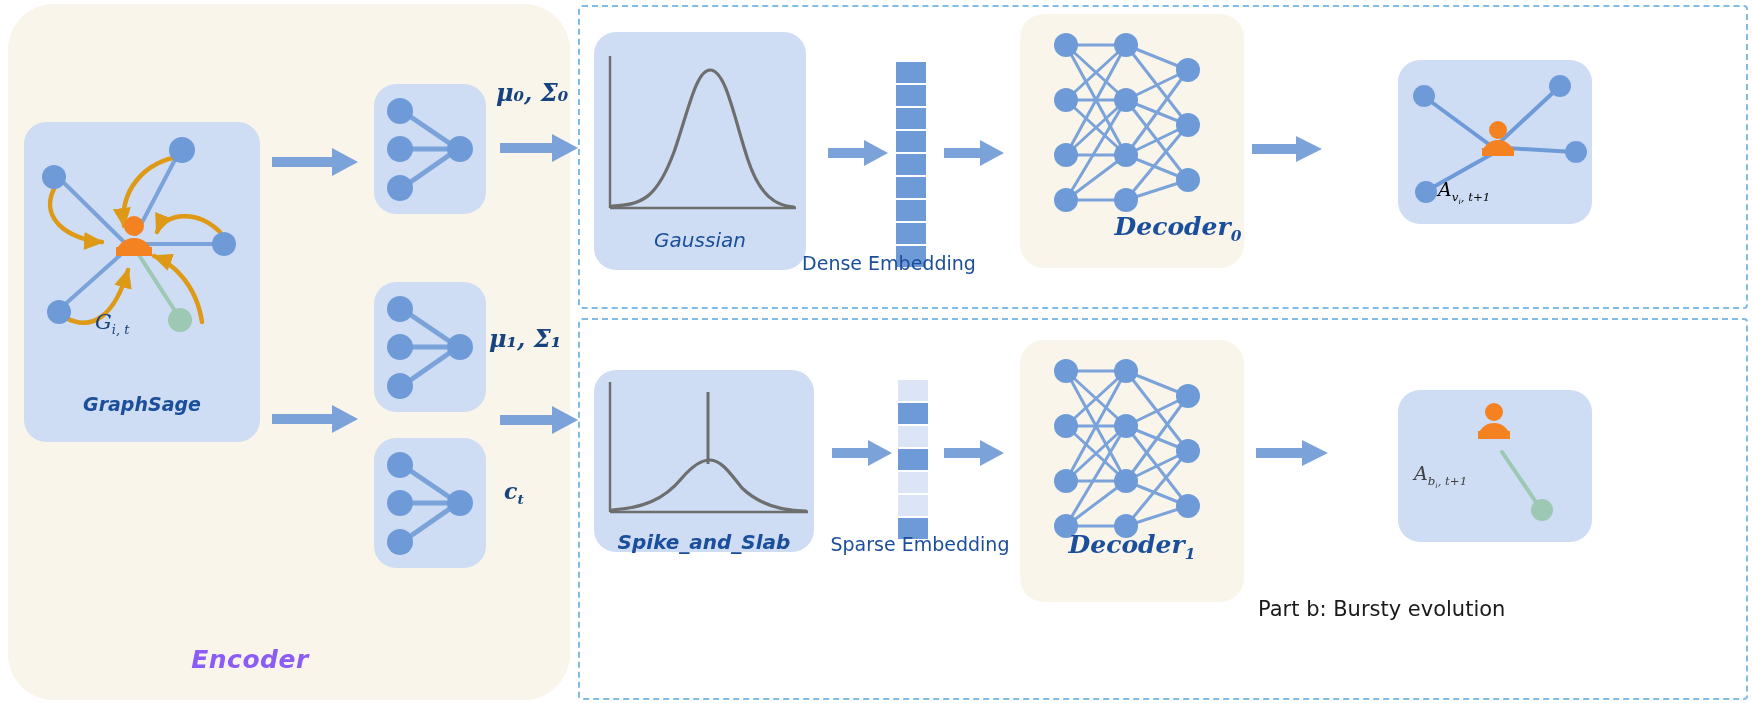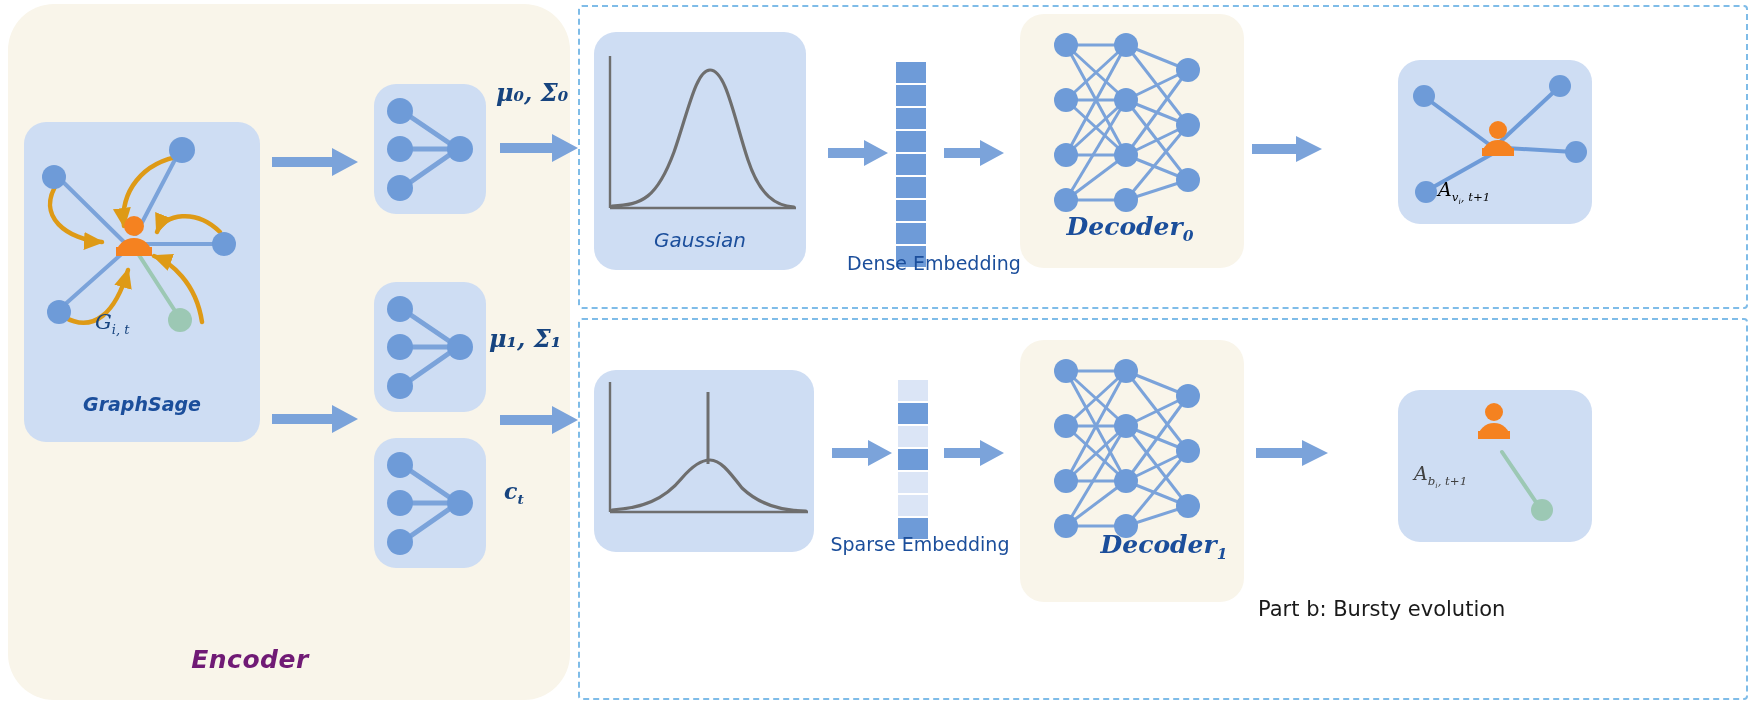--- a/index.html
+++ b/index.html
@@ -9,21 +9,21 @@
   .abs{position:absolute;}
 
   
   #encoder-panel{
     left:8px;top:4px;width:562px;height:696px;
     background:#F9F5EA;border-radius:46px;
   }
   #encoder-label{
     left:150px;top:645px;width:200px;text-align:center;
     font-family:"DejaVu Sans",sans-serif;font-weight:bold;font-style:italic;
-    font-size:25px;color:#701a75;letter-spacing:.5px;
+    font-size:25px;color:#8b5cf6;letter-spacing:.5px;
   }
 
   
   .bluebox{background:#CEDDF3;border-radius:22px;}
 
   #graphsage-box{left:24px;top:122px;width:236px;height:320px;}
   #graphsage-label{
     left:24px;top:393px;width:236px;text-align:center;
     font-weight:bold;font-style:italic;font-size:19px;color:#1B4E9B;
   }
@@ -48,32 +48,32 @@
 
   
   #gaussian-box{left:594px;top:32px;width:212px;height:238px;}
   #gaussian-label{left:594px;top:228px;width:212px;text-align:center;
      font-weight:normal;font-style:italic;font-size:20px;color:#1B4E9B;}
 
   #spike-box{left:594px;top:370px;width:220px;height:182px;}
   #spike-label{left:594px;top:530px;width:220px;text-align:center;
      font-weight:bold;font-style:italic;font-size:20px;color:#1B4E9B;}
 
-  #dense-label{left:842px;top:252px;width:184px;text-align:center;
+  #dense-label{left:797px;top:252px;width:184px;text-align:center;
      font-size:19px;color:#1B4E9B;}
   #sparse-label{left:824px;top:533px;width:192px;text-align:center;
      font-size:19px;color:#1B4E9B;}
 
   #dec0-box{left:1020px;top:14px;width:224px;height:254px;background:#F9F5EA;border-radius:24px;}
-  #dec0-label{left:1020px;top:212px;width:220px;text-align:center;
+  #dec0-label{left:1068px;top:212px;width:220px;text-align:center;
      font-family:"DejaVu Serif",serif;font-weight:bold;font-style:italic;font-size:25px;color:#1B4E9B;}
 
   #dec1-box{left:1020px;top:340px;width:224px;height:262px;background:#F9F5EA;border-radius:24px;}
   #dec1-label{left:1020px;top:530px;width:224px;text-align:center;
-     font-family:"DejaVu Serif",serif;font-weight:bold;font-style:italic;font-size:25px;color:#1B4E9B;padding-left:32px;}
+     font-family:"DejaVu Serif",serif;font-weight:bold;font-style:italic;font-size:25px;color:#1B4E9B;}
 
   #outa-box{left:1398px;top:60px;width:194px;height:164px;}
   #outb-box{left:1398px;top:390px;width:194px;height:152px;}
   #outa-label{left:1438px;top:178px;font-family:"DejaVu Serif",serif;font-style:italic;font-size:19px;color:#000000;}
   #outb-label{left:1414px;top:462px;font-family:"DejaVu Serif",serif;font-style:italic;font-size:19px;color:#404040;}
 
   #part-a-caption{left:1258px;top:252px;font-size:21px;color:#1a1a1a;}
   #part-b-caption{left:1258px;top:572px;font-size:21px;color:#1a1a1a;margin-top:25px;}
 
   
@@ -309,20 +309,21 @@
 
   <div class="abs dashed" id="part-b-frame"></div>
 
   <div class="abs bluebox" id="spike-box"></div>
   <svg class="abs novis" style="left:602px;top:378px;" width="212" height="150">
     <line x1="8" y1="4" x2="8" y2="134" stroke="#6E6E6E" stroke-width="2.4"></line>
     <line x1="8" y1="134" x2="206" y2="134" stroke="#6E6E6E" stroke-width="2.4"></line>
     <line x1="106" y1="14" x2="106" y2="86" stroke="#6E6E6E" stroke-width="3"></line>
     <path d="M10,132 C40,130 62,122 80,100 C92,86 100,82 108,82 C118,82 126,92 140,110 C160,129 184,133 204,133" fill="none" stroke="#6E6E6E" stroke-width="3.2" stroke-linecap="round"></path>
   </svg>
+  <div class="abs" id="spike-label">Spike_and_Slab</div>
 
   <svg class="abs novis" style="left:832px;top:440px;" width="62" height="26">
     <path d="M0,8 L36,8 L36,0 L60,13 L36,26 L36,18 L0,18 z" fill="#7BA3DA"></path>
   </svg>
 
   <div class="embed-col" id="sparse-col">
       <div class="cell off"></div>
       <div class="cell on"></div>
       <div class="cell off"></div>
       <div class="cell on"></div>

